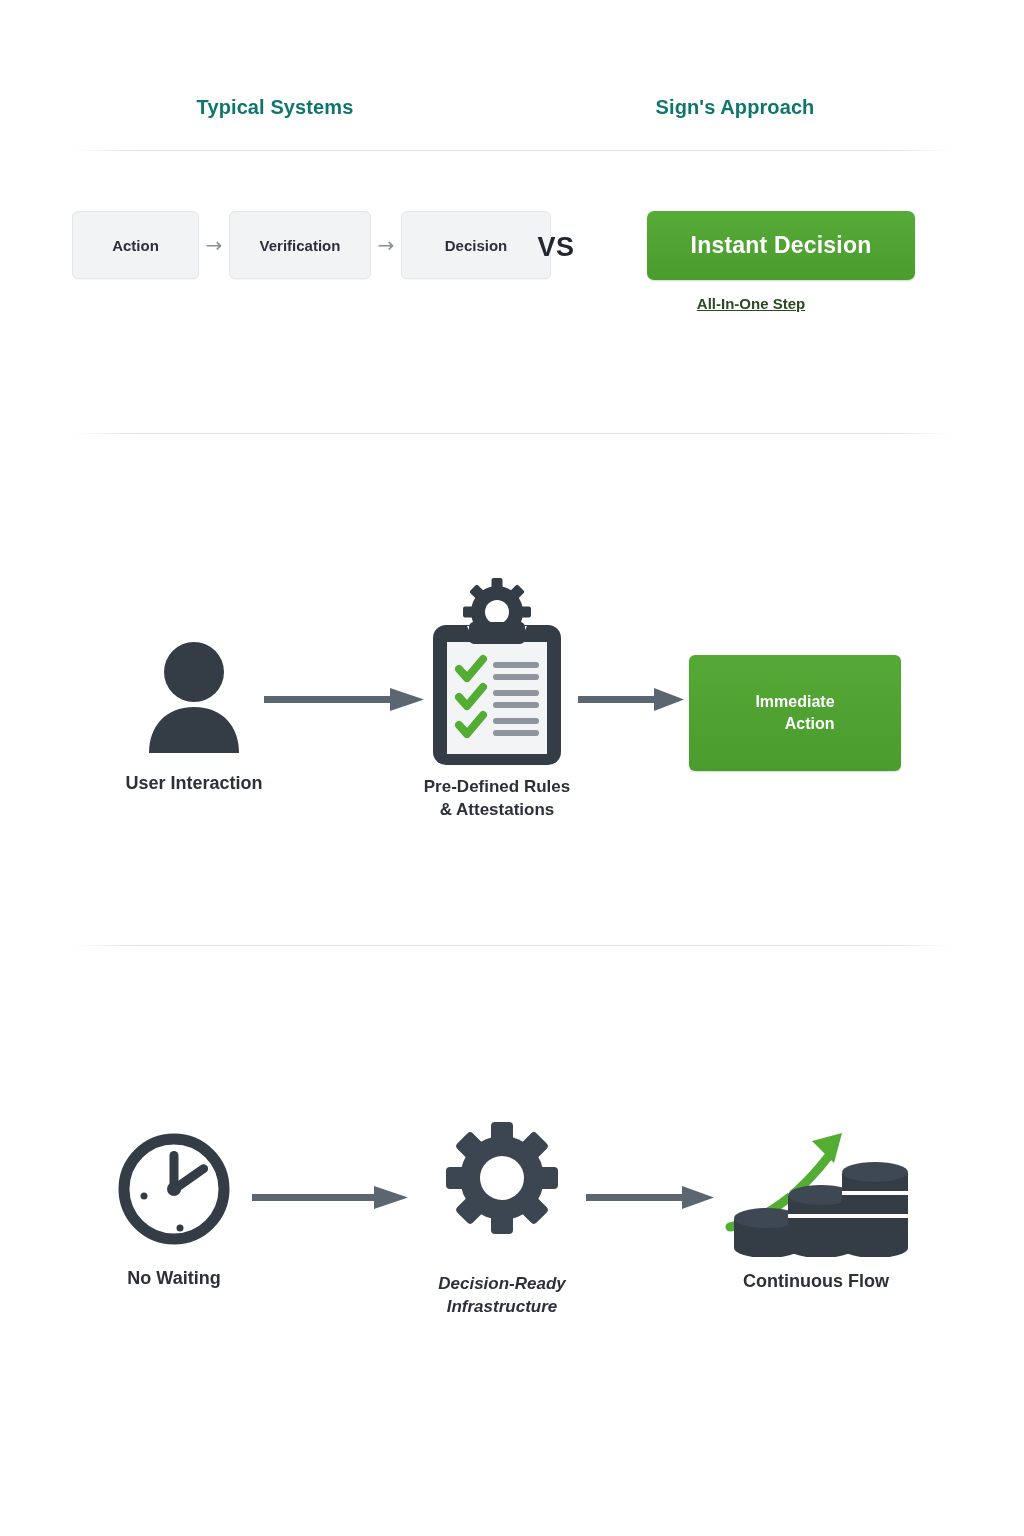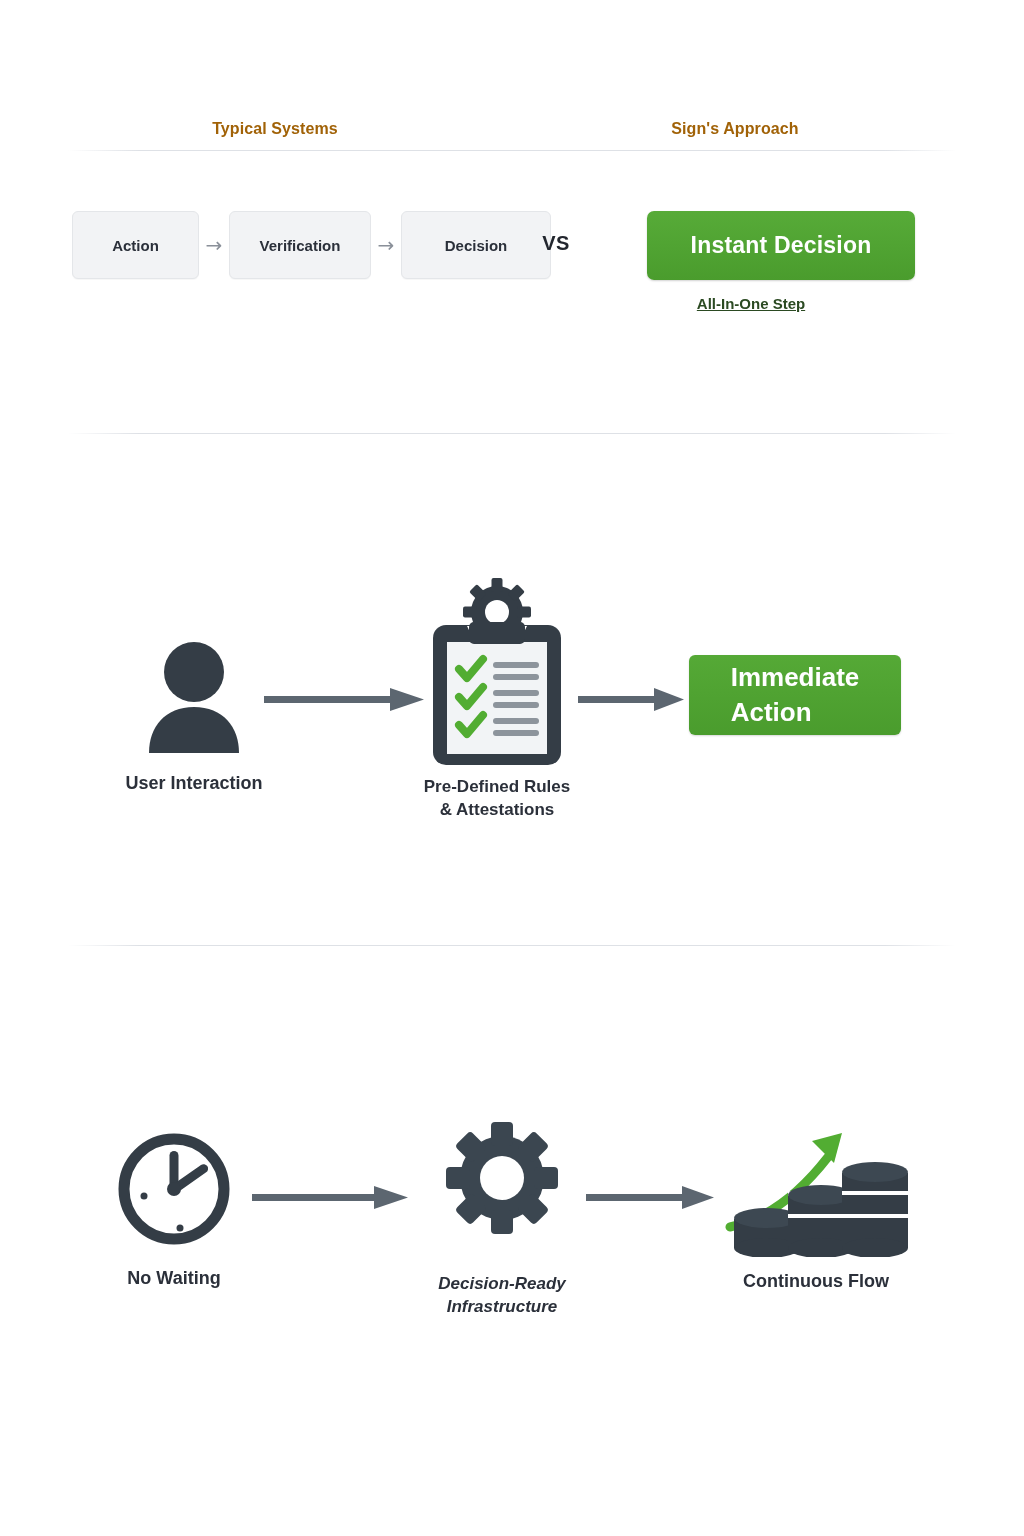--- a/index.html
+++ b/index.html
@@ -31,24 +31,24 @@
        rgba(222,225,230,1) 92%,
        rgba(226,228,232,0) 100%);
   }
   .divider.d-head { top: 150px; }
   .divider.d-1    { top: 433px; }
   .divider.d-2    { top: 945px; }
 
   
   .col-head {
     position: absolute;
-    top: 120px;
-    font-size: 16px;
-    font-weight: bold;
-    color: #a16207;
+    top: 96px;
+    font-size: 20px;
+    font-weight: bold;
+    color: #0f766e;
     letter-spacing: .1px;
     text-align: center;
   }
   .col-head.left  { left: 120px;  width: 310px; }
   .col-head.right { left: 580px;  width: 310px; }
 
   
   .flowrow {
     position: absolute;
     top: 211px;
@@ -83,21 +83,21 @@
     line-height: 1;
     font-family: "DejaVu Sans", sans-serif;
   }
 
   .vs-label {
     position: absolute;
     top: 232px;
     left: 528px;
     width: 56px;
     text-align: center;
-    font-size: 20px;
+    font-size: 27px;
     font-weight: bold;
     color: #22262e;
     letter-spacing: .5px;
   }
 
   .cta-green {
     position: absolute;
     top: 211px;
     left: 647px;
     width: 268px;
@@ -141,33 +141,33 @@
   .node-label.lg { font-size: 18px; }
 
   .arrow-svg { position: absolute; }
 
   
   .action-box {
     position: absolute;
     top: 655px;
     left: 689px;
     width: 212px;
-    height: 80px;
+    height: 116px;
     background: linear-gradient(to bottom, #55a936 0%, #4a9c2d 100%);
     border-radius: 6px;
     display: flex;
     flex-direction: column;
     align-items: center;
     justify-content: center;
     color: #ffffff;
-    font-size: 26px;
+    font-size: 16px;
     font-weight: bold;
     line-height: 1.35;
     white-space: pre-line;
-    text-align: left;
+    text-align: right;
     box-shadow: 0 1px 2px rgba(0,0,0,.16);
   }
 </style>
 </head>
 <body>
 
 <div class="page">
 
   <div class="col-head left">Typical Systems</div>
 

